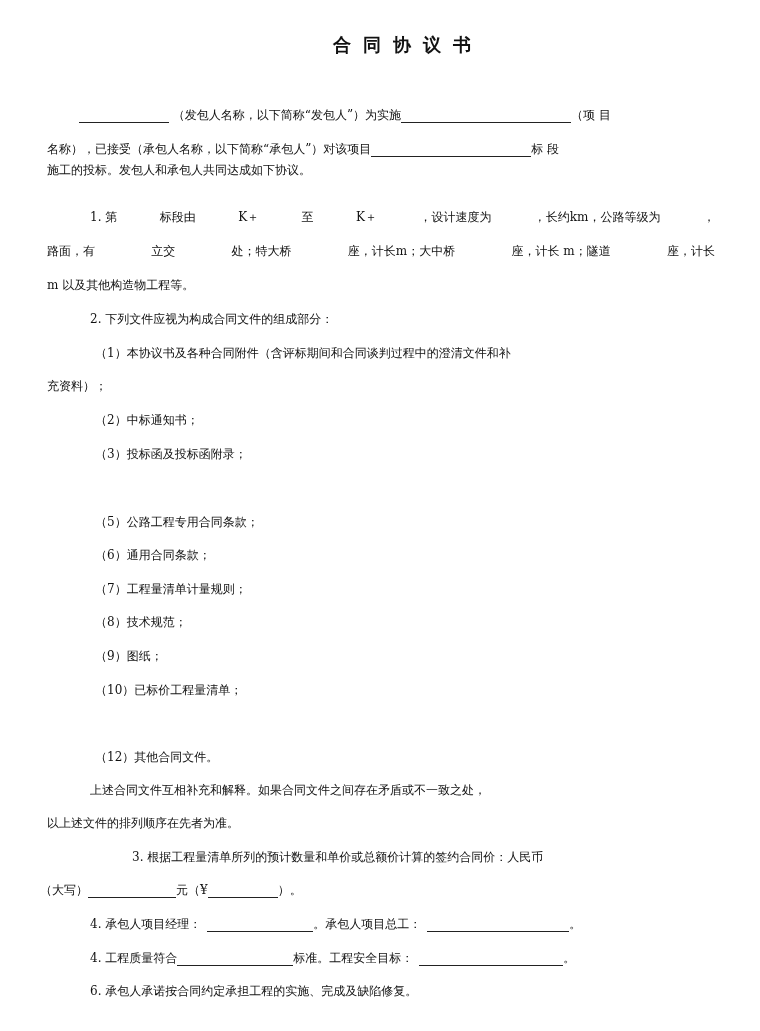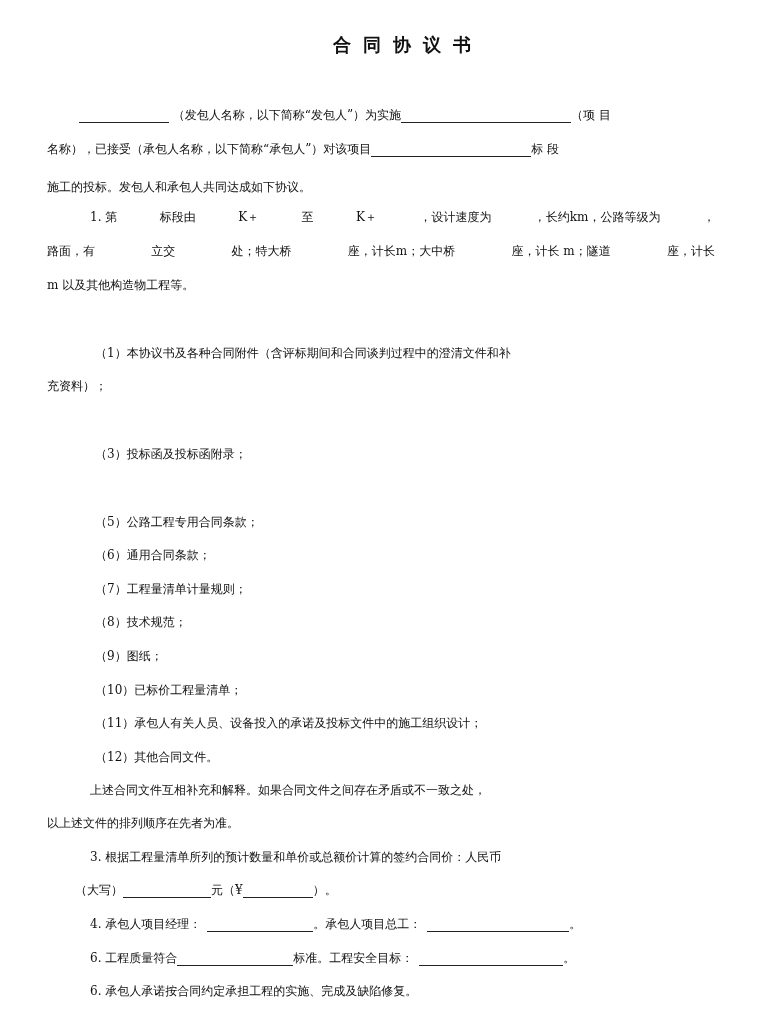--- a/index.html
+++ b/index.html
@@ -34,21 +34,21 @@
 
   <div class="title">合同协议书</div>
 
   <div class="line" style="top:98px;">
     <span class="gap" style="width:32px;"></span><span class="blank" style="width:90px;"></span>
     <span>（发包人名称，以下简称“发包人”）为实施</span><span class="blank" style="width:170px;"></span><span>（项 目</span>
   </div>
   <div class="line" style="top:132px;">
     <span>名称），已接受（承包人名称，以下简称“承包人”）对该项目</span><span class="blank" style="width:160px;"></span><span>标 段</span>
   </div>
-  <div class="line" style="top:170px;">施工的投标。发包人和承包人共同达成如下协议。</div>
+  <div class="line" style="top:153px;">施工的投标。发包人和承包人共同达成如下协议。</div>
 
   <div class="line indent justify" style="top:200px;">
     <span>1. 第</span>
     <span>标段由</span>
     <span>K＋</span>
     <span>至</span>
     <span>K＋</span>
     <span>，设计速度为</span>
     <span>，长约km，公路等级为</span>
     <span>，</span>
@@ -56,26 +56,30 @@
   <div class="line" style="top:268px;">m 以及其他构造物工程等。</div>
   <div class="line justify" style="top:234px;">
     <span>路面，有</span>
     <span>立交</span>
     <span>处；特大桥</span>
     <span>座，计长m；大中桥</span>
     <span>座，计长 m；隧道</span>
     <span>座，计长</span>
   </div>
 
+  <div class="line indent" style="top:302px;">2. 下列文件应视为构成合同文件的组成部分：</div>
 
   <div class="line sub" style="top:336px;">
     <span>（1）</span><span>本协议书及各种合同附件（含评标期间和合同谈判过程中的澄清文件和补</span>
   </div>
   <div class="line" style="top:369px;">充资料）；</div>
 
+  <div class="line sub" style="top:403px;">
+    <span>（2）</span><span>中标通知书；</span>
+  </div>
   <div class="line sub" style="top:437px;">
     <span>（3）</span><span>投标函及投标函附录；</span>
   </div>
   <div class="line sub" style="top:505px;">
     <span>（5）</span><span>公路工程专用合同条款；</span>
   </div>
   <div class="line sub" style="top:538px;">
     <span>（6）</span><span>通用合同条款；</span>
   </div>
   <div class="line sub" style="top:572px;">
@@ -83,38 +87,35 @@
   </div>
   <div class="line sub" style="top:605px;">
     <span>（8）</span><span>技术规范；</span>
   </div>
   <div class="line sub" style="top:639px;">
     <span>（9）</span><span>图纸；</span>
   </div>
   <div class="line sub" style="top:673px;">
     <span>（10）</span><span>已标价工程量清单；</span>
   </div>
-  <div class="line sub" style="top:706px;">
-    <span>（11）</span><span>承包人有关人员、设备投入的承诺及投标文件中的施工组织设计；</span>
-  </div>
   <div class="line sub" style="top:740px;">
     <span>（12）</span><span>其他合同文件。</span>
   </div>
 
   <div class="line indent" style="top:773px;">上述合同文件互相补充和解释。如果合同文件之间存在矛盾或不一致之处，</div>
   <div class="line" style="top:806px;">以上述文件的排列顺序在先者为准。</div>
 
-  <div class="line indent" style="top:840px;">3. 根据工程量清单所列的预计数量和单价或总额价计算的签约合同价：人民币</div>
-  <div class="line" style="top:873px; left:40px;margin-left:35px;">
+  <div class="line indent" style="top:840px;margin-left:42px;">3. 根据工程量清单所列的预计数量和单价或总额价计算的签约合同价：人民币</div>
+  <div class="line" style="top:873px; left:40px;">
     <span>（大写）</span><span class="blank" style="width:88px;"></span><span>元（¥</span><span class="blank" style="width:70px;"></span><span>）。</span>
   </div>
 
   <div class="line indent" style="top:907px;">
     <span>4. 承包人项目经理：</span><span class="gap" style="width:6px;"></span><span class="blank" style="width:106px;"></span><span>。承包人项目总工：</span><span class="gap" style="width:6px;"></span><span class="blank" style="width:142px;"></span><span>。</span>
   </div>
 
   <div class="line indent" style="top:941px;">
-    <span>6. 工程质量符合</span><span class="blank" style="width:116px;"></span><span>标准。工程安全目标：</span><span class="gap" style="width:6px;"></span><span class="blank" style="width:144px;"></span><span>。</span>
+    <span>4. 工程质量符合</span><span class="blank" style="width:116px;"></span><span>标准。工程安全目标：</span><span class="gap" style="width:6px;"></span><span class="blank" style="width:144px;"></span><span>。</span>
   </div>
 
   <div class="line indent" style="top:974px;">6. 承包人承诺按合同约定承担工程的实施、完成及缺陷修复。</div>
 
 </div>
 
 </body></html>

